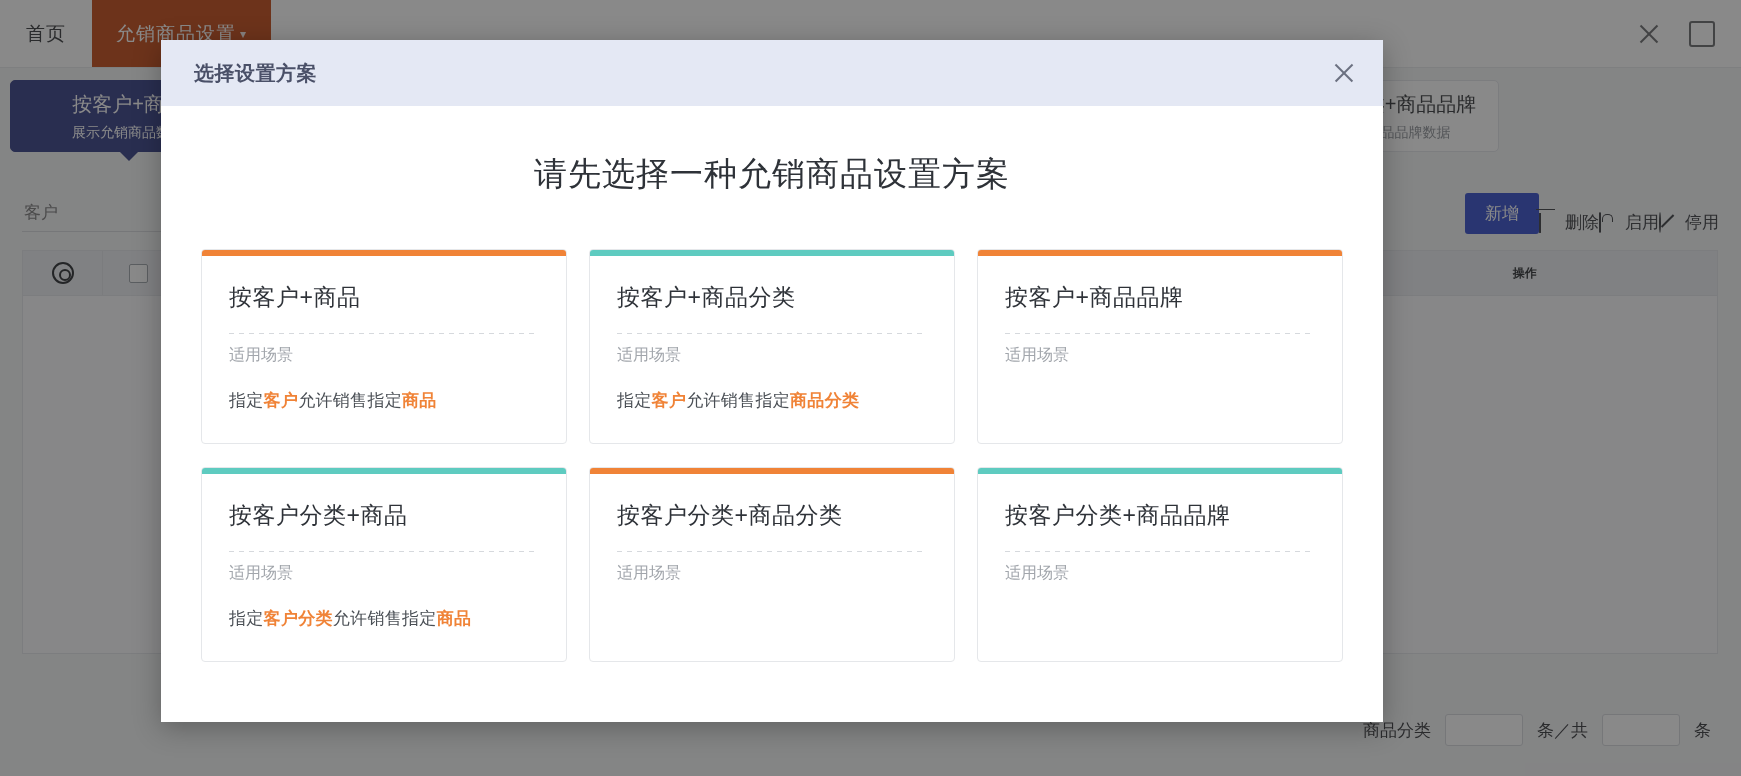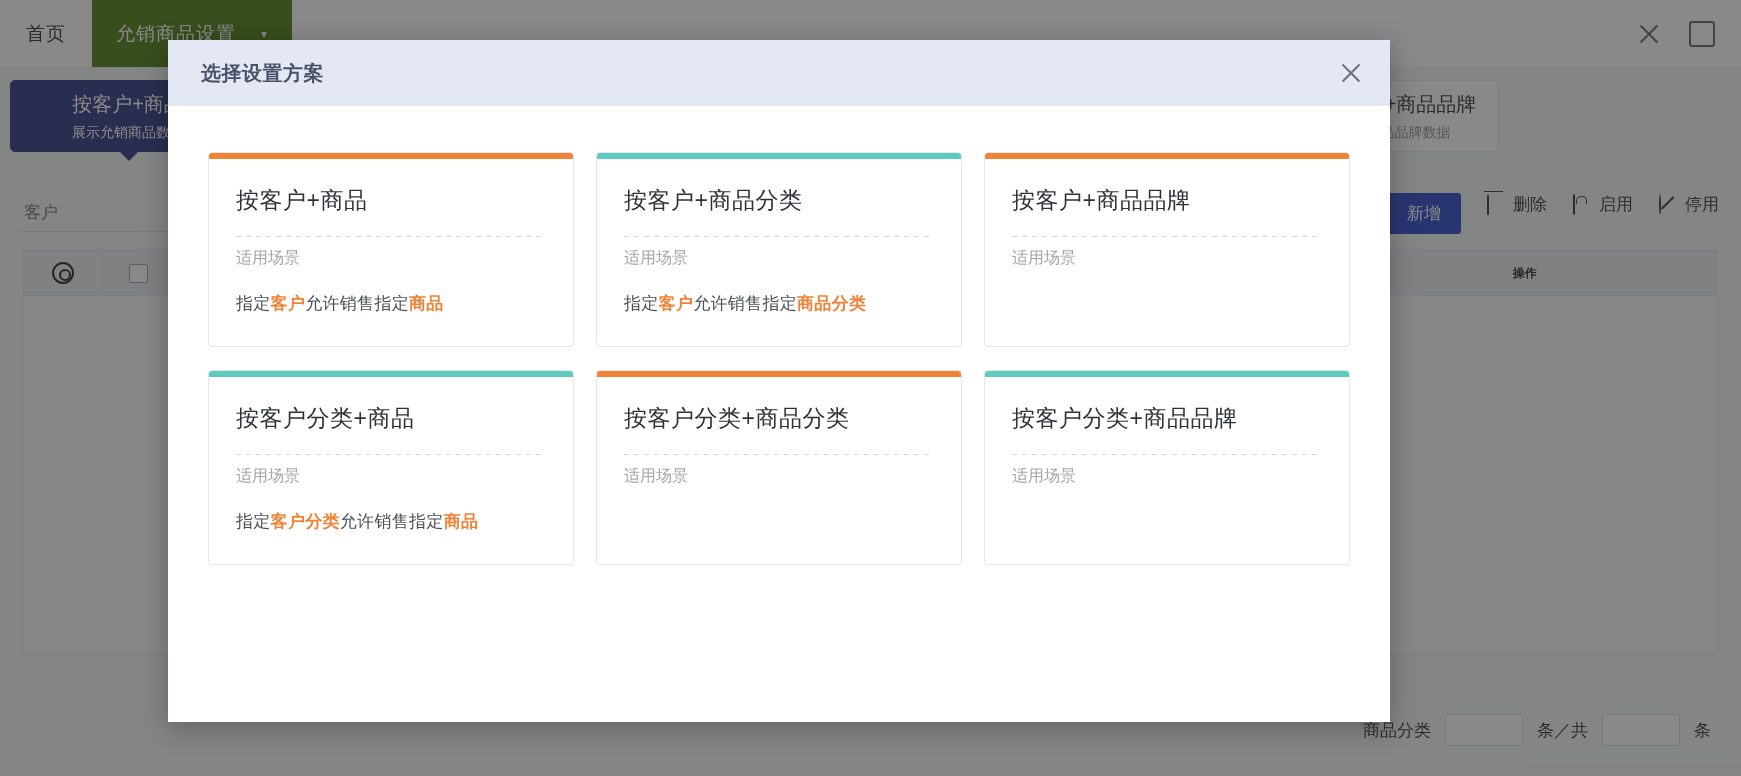--- a/index.html
+++ b/index.html
@@ -18,22 +18,22 @@
     position: absolute; left: 0; top: 0; width: 1741px; height: 68px;
     background: #ffffff; border-bottom: 1px solid #e6e8eb;
     display: flex; align-items: stretch;
   }
   .tab-home {
     display: flex; align-items: center; justify-content: center;
     padding: 0 26px; font-size: 19px; color: #2e3033; letter-spacing: 1px; text-align: center;
   }
   .tab-active {
     display: flex; align-items: center; justify-content: center;
-    padding: 0 24px; background: #4d7c0f; color: #ffffff; font-size: 19px;
-    letter-spacing: 1px; gap: 25px;
+    padding: 0 24px; background: #c2410c; color: #ffffff; font-size: 19px;
+    letter-spacing: 1px; gap: 4px;
   }
   .chev { font-size: 12px; opacity: .9; }
   .topbar-right {
     margin-left: auto; display: flex; align-items: center; gap: 26px; padding-right: 26px;
   }
   .icon-btn { width: 28px; height: 28px; position: relative; cursor: pointer; opacity: .75; }
   .icon-x::before, .icon-x::after {
     content: ""; position: absolute; left: 2px; top: 13px; width: 24px; height: 2px;
     background: #2e3033;
   }
@@ -67,21 +67,21 @@
   .filter-row {
     position: absolute; left: 0; top: 182px; width: 1741px; height: 62px;
     display: flex; align-items: center; padding: 0 22px; gap: 18px;
   }
   .filter-input {
     width: 250px; border: none; border-bottom: 1px solid #d4d7dc;
     background: transparent; font-size: 17px; color: #9a9ea4;
     padding: 8px 2px; font-family: inherit; outline: none;
   }
   .toolbar {
-    margin-left: auto; display: flex; align-items: flex-start; gap: 26px; font-family: Liberation Serif, serif;
+    margin-left: auto; display: flex; align-items: flex-end;  font-family: Liberation Serif, serif;
   }
   .tb-primary {
     background: #2b45c9; color: #fff; font-size: 17px;
     padding: 9px 20px; border: none; border-radius: 3px; font-family: inherit;
     cursor: pointer;
   }
   .tb-item {
     display: flex; align-items: center; gap: 7px; font-size: 17px;
     color: #33363a; cursor: pointer;
   }
@@ -133,21 +133,21 @@
     display: flex; align-items: center; justify-content: flex-end;
     gap: 14px; padding-right: 30px; font-size: 17px; color: #2e3033;
   }
   .mini-box { width: 78px; height: 32px; border: 1px solid #d4d7dc; background: #fff; border-radius: 3px; }
 
   
   .dim { position: absolute; inset: 0; background: rgba(40,40,40,.55); }
 
   
   .modal {
-    position: absolute; left: 168px; top: 40px; width: 1222px; height: 682px;
+    position: absolute; left: 161px; top: 40px; width: 1222px; height: 682px;
     background: #ffffff; box-shadow: 0 6px 26px rgba(0,0,0,.28);
   }
   .modal-head {
     height: 66px; background: #e4e8f4; display: flex; align-items: center;
     padding: 0 24px 0 33px;
   }
   .modal-head .m-title {
     font-size: 20px; font-weight: bold; color: #4a5068; letter-spacing: .5px;
   }
   .modal-close {
@@ -291,20 +291,21 @@
 
   <div class="dim"></div>
 
   <div class="modal">
     <div class="modal-head">
       <div class="m-title">选择设置方案</div>
       <div class="modal-close"></div>
     </div>
 
     <div class="modal-body">
+      <div class="modal-title">请先选择一种允销商品设置方案</div>
 
       <div class="card-grid">
 
         <div class="opt-card">
           <div class="accent" style="background:#f08337"></div>
           <div class="c-title">按客户+商品</div>
           <div class="c-div"></div>
           <div class="c-scene">适用场景</div>
           <div class="c-desc">
             <span>指定</span><b>客户</b><span>允许销售指定</span><b>商品</b>

